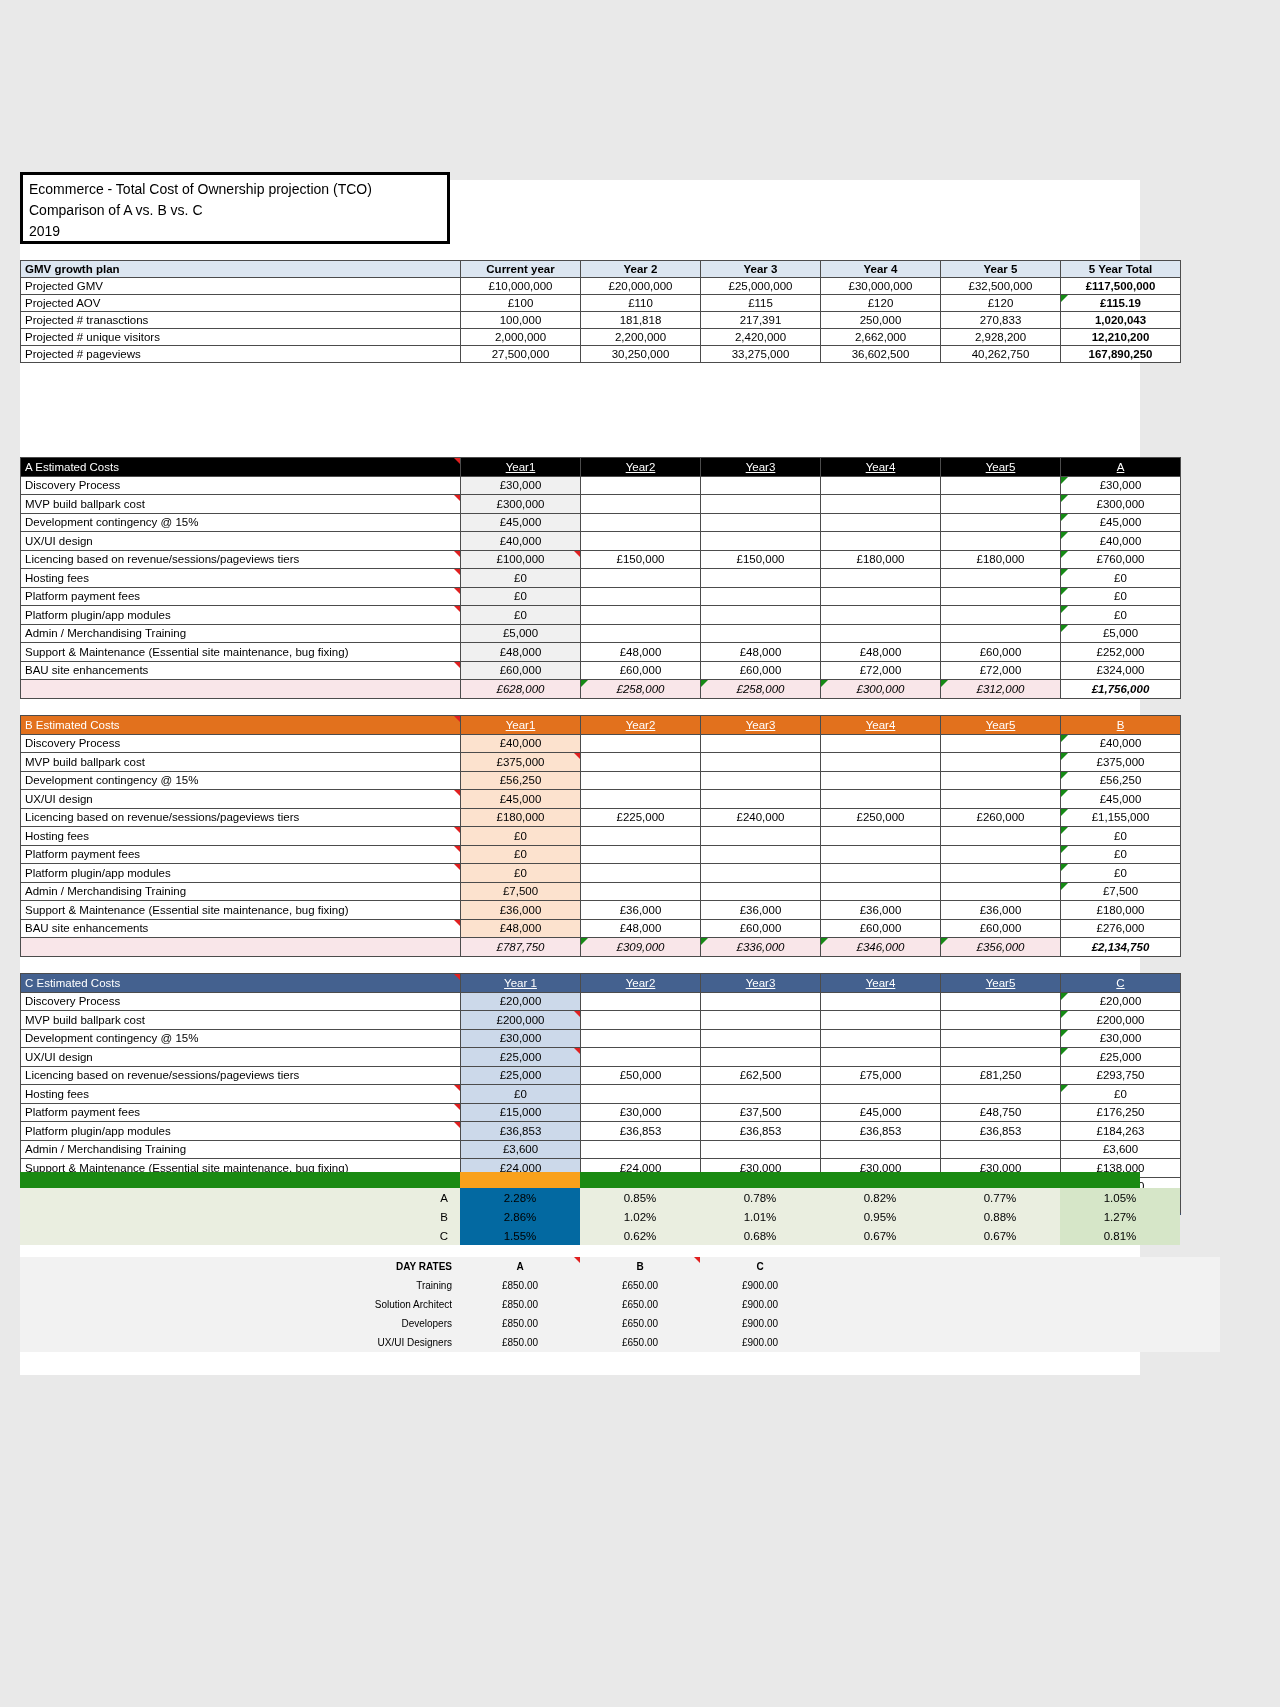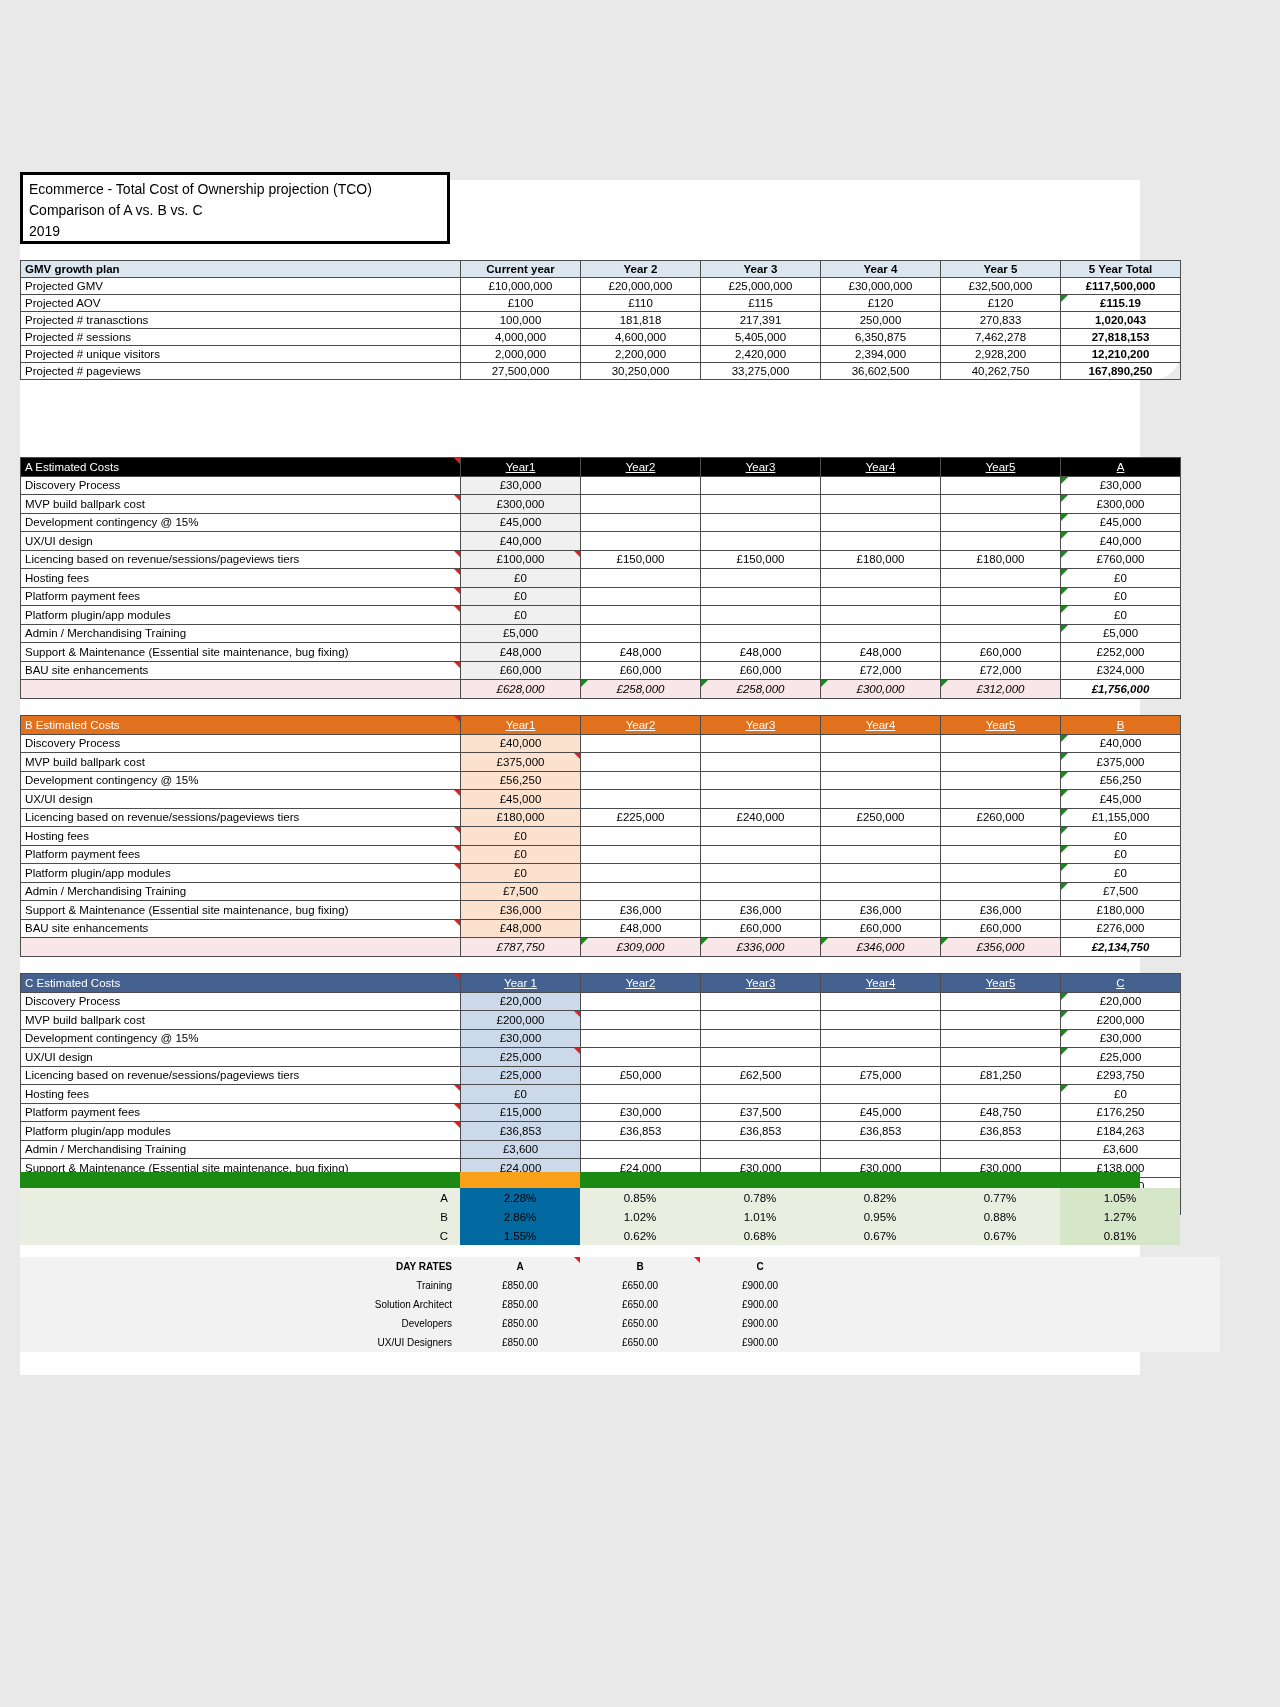--- a/index.html
+++ b/index.html
@@ -53,21 +53,21 @@
   .lbl { text-align:left; }
   .num { text-align:center; }
   .bold { font-weight:bold; }
 
   
   col.c-label { width:440px; }
   col.c-y     { width:120px; }
   col.c-tot   { width:120px; }
 
   
-  #gmv-table { position:absolute; left:0px; top:88px;border-radius:29px; }
+  #gmv-table { position:absolute; left:0px; top:88px; }
   #gmv-table th { background:#dce6f1; font-weight:bold; text-align:center; }
   #gmv-table th.lbl { text-align:left; }
   #gmv-table td.tot { font-weight:bold; }
 
   
   .costsec { position:absolute; left:0px; }
   .costsec table.grid td { height:18.5px; }
   .hdr-row td { color:#fff; font-weight:bold; height:19px; }
   .hdr-row td.num { text-align:center;text-decoration:underline; }
 
@@ -187,34 +187,25 @@
         <tr>
           <td class="lbl">Projected # tranasctions</td>
           <td class="num">100,000</td>
           <td class="num">181,818</td>
           <td class="num">217,391</td>
           <td class="num">250,000</td>
           <td class="num">270,833</td>
           <td class="num tot bold">1,020,043</td>
         </tr>
         <tr>
-          <td class="lbl">Projected # sessions</td>
-          <td class="num">4,000,000</td>
-          <td class="num">4,600,000</td>
-          <td class="num">5,405,000</td>
-          <td class="num">6,350,875</td>
-          <td class="num">7,462,278</td>
-          <td class="num tot bold">27,818,153</td>
-        </tr>
-        <tr>
           <td class="lbl">Projected # unique visitors</td>
           <td class="num">2,000,000</td>
           <td class="num">2,200,000</td>
           <td class="num">2,420,000</td>
-          <td class="num">2,394,000</td>
+          <td class="num">2,662,000</td>
           <td class="num">2,928,200</td>
           <td class="num tot bold">12,210,200</td>
         </tr>
         <tr>
           <td class="lbl">Projected # pageviews</td>
           <td class="num">27,500,000</td>
           <td class="num">30,250,000</td>
           <td class="num">33,275,000</td>
           <td class="num">36,602,500</td>
           <td class="num">40,262,750</td>

